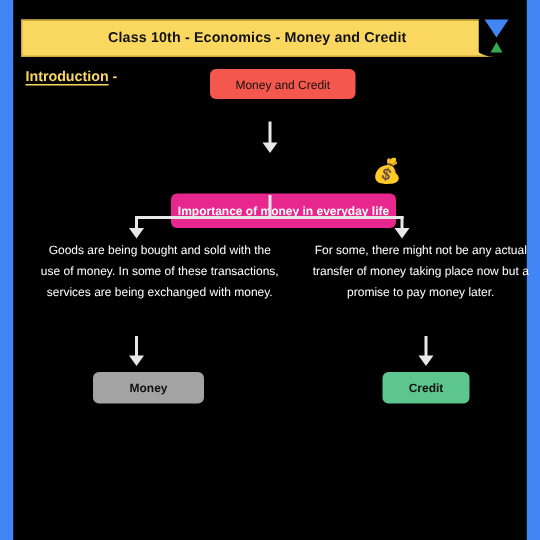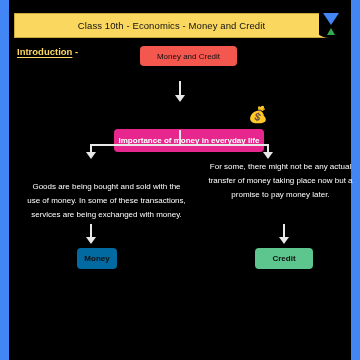--- a/index.html
+++ b/index.html
@@ -50,21 +50,21 @@
     background: #FAD860;
     border: 1px solid #c9a83c;
     box-sizing: border-box;
     display: flex;
     align-items: center;
     justify-content: center;
   }
   .header-title {
     color: #111111;
     font-size: 9.5px;
-    font-weight: normal;
+    font-weight: bold;
     letter-spacing: 0.1px;
     white-space: nowrap;
   }
 
   
   .corner-logo {
     position: absolute;
     right: 2px;
     top: 2px;
     width: 30px;
@@ -109,25 +109,25 @@
     top: 105px;
     width: 150px;
     height: 23px;
     background: #E8278E;
     color: #FFFFFF;
     font-size: 8px;
     font-weight: bold;
     margin-top: 24px;
   }
   .node-green-left {
-    left: 68px;
+    left: 53px;
     top: 248px;
-    width: 40px;
+    width: 74px;
     height: 21px;
-    background: #0369a1;
+    background: #a3a3a3;
     color: #111111;
     font-size: 8px;
     font-weight: bold;
   }
   .node-green-right {
     left: 246px;
     top: 248px;
     width: 58px;
     height: 21px;
     background: #5DC68F;
@@ -155,21 +155,20 @@
     position: absolute;
     color: #FFFFFF;
     font-size: 8px;
     line-height: 1.75;
     text-align: center;
   }
   .text-left {
     left: 16px;
     top: 160px;
     width: 163px;
-    margin-top: 20px;
   }
   .text-right {
     left: 190px;
     top: 160px;
     width: 163px;
   }
 
   
   .conn { position: absolute; background: #E8E8E8; }
   .conn-v { width: 2px; }

